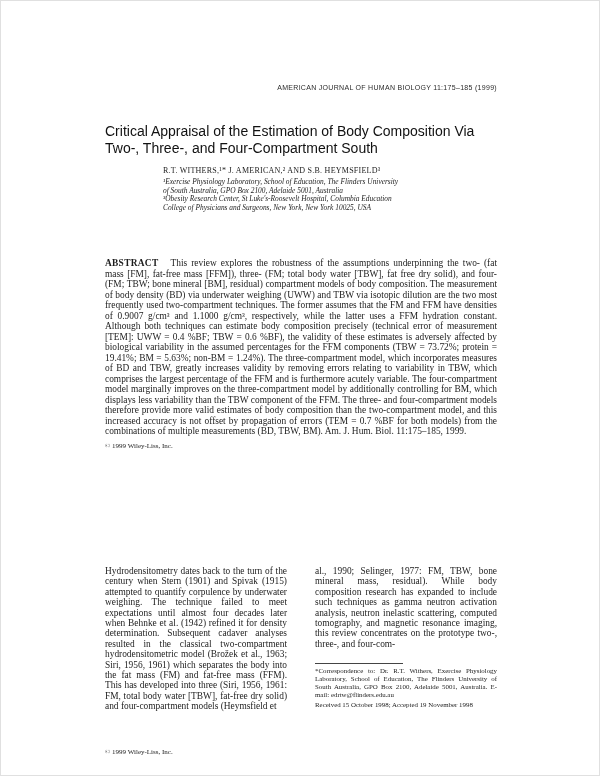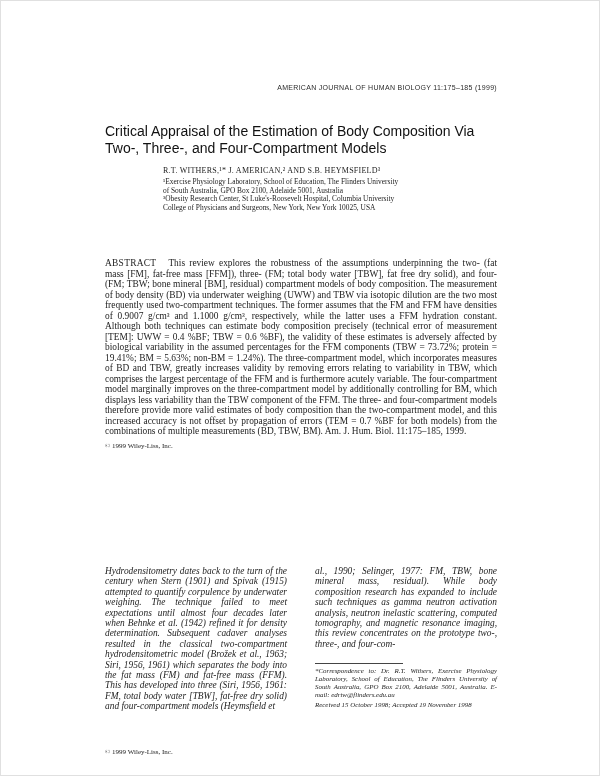--- a/index.html
+++ b/index.html
@@ -47,52 +47,52 @@
     left: 163px;
     width: 250px;
   }
   .author-line {
     font-size: 8px;
     letter-spacing: 0.25px;
     color: #1c1c1c;
   }
   .affiliations {
     margin-top: 3px;
+    font-style: italic;
     font-size: 7.4px;
     line-height: 8.6px;
     width: 238px;
   }
   .abstract {
     position: absolute;
     top: 258px;
     left: 105px;
     width: 392px;
     margin: 0;
     font-size: 9.4px;
     line-height: 10.5px;
     text-align: justify;
   }
   .abstract-label {
-    font-weight: normal;
+    font-weight: bold;
     letter-spacing: 0.3px;
     padding-right: 12px;
   }
   .abstract-copyright {
     margin-top: 4px;
     font-size: 7px;
     text-align: left;
   }
   .columns {
     position: absolute;
     top: 566px;
     left: 105px;
     width: 392px;
     display: flex;
     gap: 28px;
-    font-style: italic;
   }
   .col {
     width: 191px;
     font-size: 9.4px;
     line-height: 10.4px;
     text-align: justify;
     hyphens: auto;
   }
   .col p { margin: 0; }
   .footnote {
@@ -117,27 +117,27 @@
     font-size: 7px;
   }
 </style>
 </head>
 <body>
 
 <div class="page">
 
   <div class="journal-header">AMERICAN JOURNAL OF HUMAN BIOLOGY 11:175–185 (1999)</div>
 
-  <h1 class="article-title">Critical Appraisal of the Estimation of Body Composition Via Two-, Three-, and Four-Compartment Models</h1>
+  <h1 class="article-title">Critical Appraisal of the Estimation of Body Composition Via Two-, Three-, and Four-Compartment South</h1>
 
   <div class="authors-block">
     <div class="author-line">R.T. WITHERS,¹* J. AMERICAN,² AND S.B. HEYMSFIELD³</div>
     <div class="affiliations">
       <div>¹Exercise Physiology Laboratory, School of Education, The Flinders University of South Australia, GPO Box 2100, Adelaide 5001, Australia</div>
-      <div>³Obesity Research Center, St Luke's-Roosevelt Hospital, Columbia University College of Physicians and Surgeons, New York, New York 10025, USA</div>
+      <div>³Obesity Research Center, St Luke's-Roosevelt Hospital, Columbia Education College of Physicians and Surgeons, New York, New York 10025, USA</div>
     </div>
   </div>
 
   <div class="abstract">
     <p style="margin:0;">
       <span class="abstract-label">ABSTRACT</span><span>This review explores the robustness of the assumptions underpinning the two- (fat mass [FM], fat-free mass [FFM]), three- (FM; total body water [TBW], fat free dry solid), and four- (FM; TBW; bone mineral [BM], residual) compartment models of body composition. The measurement of body density (BD) via underwater weighing (UWW) and TBW via isotopic dilution are the two most frequently used two-compartment techniques. The former assumes that the FM and FFM have densities of 0.9007 g/cm³ and 1.1000 g/cm³, respectively, while the latter uses a FFM hydration constant. Although both techniques can estimate body composition precisely (technical error of measurement [TEM]: UWW = 0.4 %BF; TBW = 0.6 %BF), the validity of these estimates is adversely affected by biological variability in the assumed percentages for the FFM components (TBW = 73.72%; protein = 19.41%; BM = 5.63%; non-BM = 1.24%). The three-compartment model, which incorporates measures of BD and TBW, greatly increases validity by removing errors relating to variability in TBW, which comprises the largest percentage of the FFM and is furthermore acutely variable. The four-compartment model marginally improves on the three-compartment model by additionally controlling for BM, which displays less variability than the TBW component of the FFM. The three- and four-compartment models therefore provide more valid estimates of body composition than the two-compartment model, and this increased accuracy is not offset by propagation of errors (TEM = 0.7 %BF for both models) from the combinations of multiple measurements (BD, TBW, BM). Am. J. Hum. Biol. 11:175–185, 1999.</span>
     </p>
     <div class="abstract-copyright">© 1999 Wiley-Liss, Inc.</div>
   </div>
 

